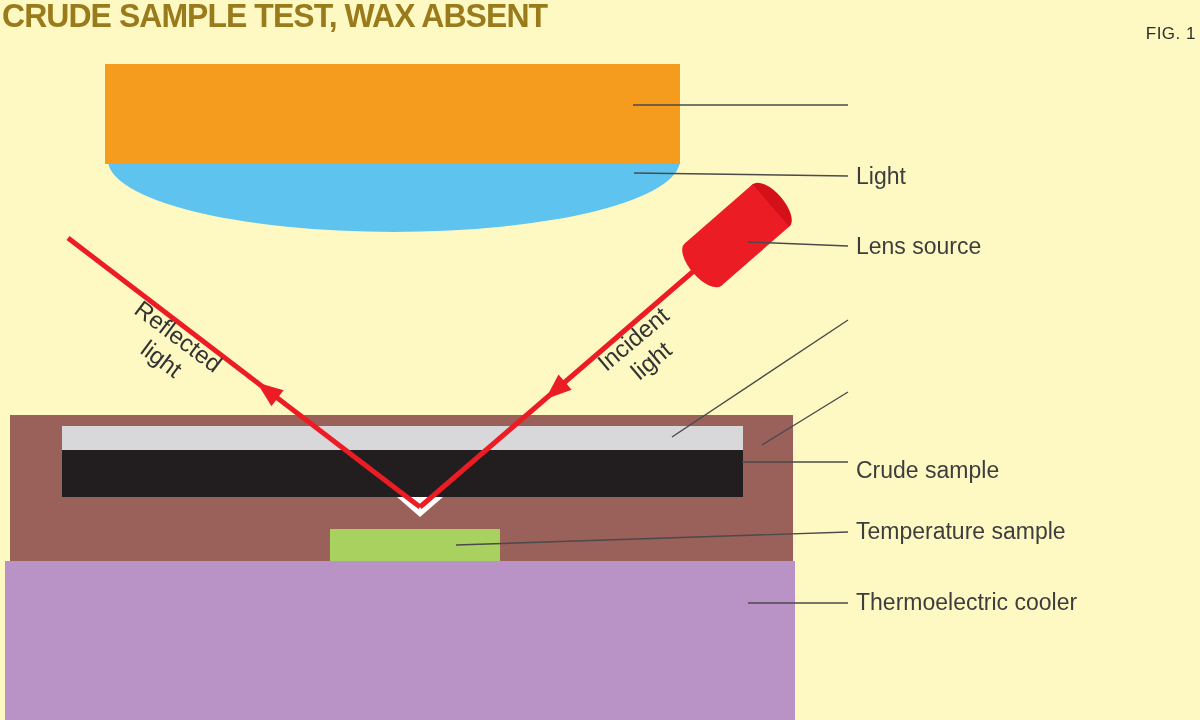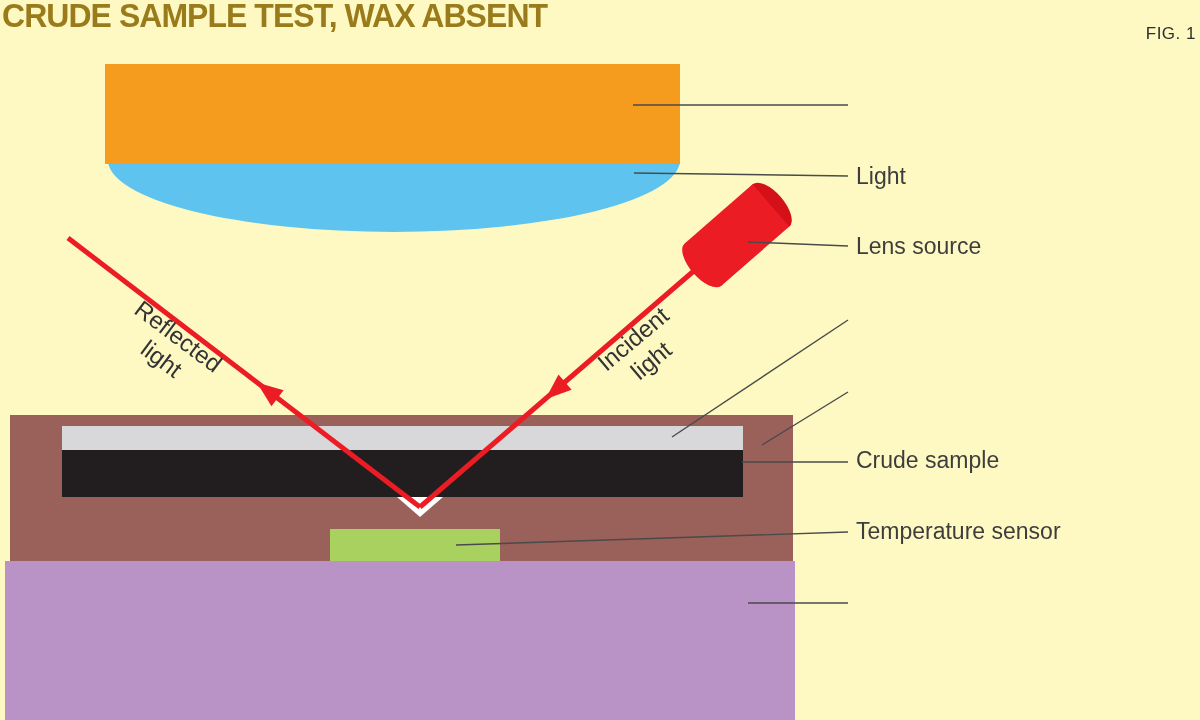--- a/index.html
+++ b/index.html
@@ -69,16 +69,17 @@
     <line x1="848" y1="603" x2="748" y2="603" stroke-width="1.4" stroke="#4A4A4A"></line>
   </svg>
 
   <div class="ray-label reflected">Reflected
 light</div>
   <div class="ray-label incident">Incident
 light</div>
 
   <div class="callout" style="top:176px">Light</div>
   <div class="callout" style="top:246px">Lens source</div>
-  <div class="callout" style="top:460px">Crude sample</div>
-  <div class="callout" style="top:531px">Temperature sensor</div>
+  <div class="callout" style="top:470px">Crude sample</div>
+  <div class="callout" style="top:531px">Temperature sample</div>
+  <div class="callout" style="top:602px">Thermoelectric cooler</div>
 
 </div>
 
 </body></html>

